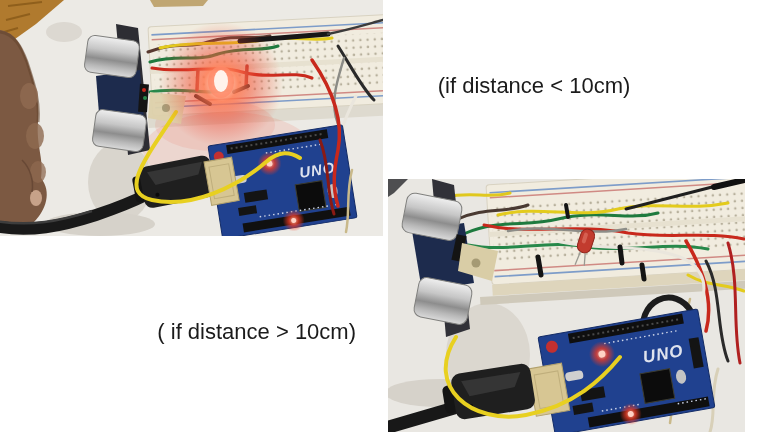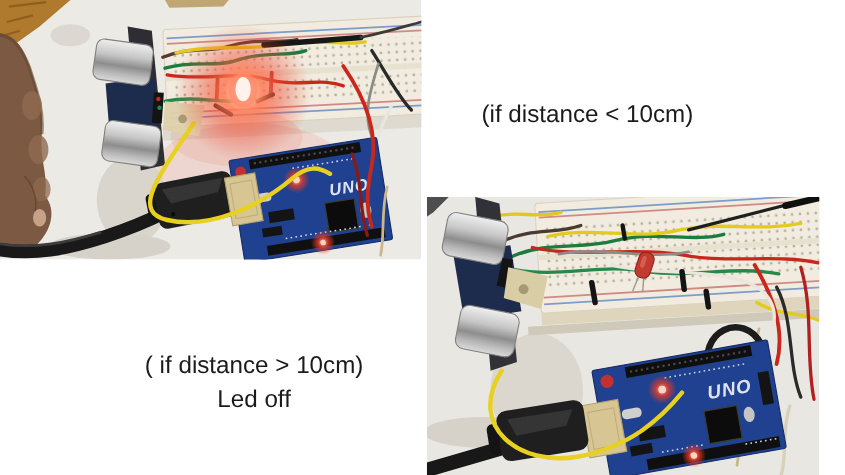--- a/index.html
+++ b/index.html
@@ -3,22 +3,22 @@
 <meta charset="utf-8">
 <style>
   html,body{margin:0;padding:0;background:#ffffff;}
   .slide{position:relative;width:768px;height:432px;background:#ffffff;overflow:hidden;
          font-family:"Liberation Sans",sans-serif;}
   .photo{position:absolute;overflow:hidden;}
   .photo svg{display:block;width:100%;height:100%;}
   .photo-led-on{left:0;top:0;width:383px;height:236px;}
   .photo-led-off{left:388px;top:179px;width:357px;height:253px;}
   .caption{position:absolute;text-align:center;color:#1b1b1b;font-size:22px;line-height:31px;}
-  .caption-led-on{left:398px;top:88px;width:272px;}
-  .caption-led-off{left:95px;top:316px;width:272px;}
+  .caption-led-on{left:398px;top:70px;width:272px;}
+  .caption-led-off{left:84px;top:316px;width:272px;text-align:right;}
 </style>
 </head>
 <body>
 
 <div class="slide">
 
   <div class="photo photo-led-on">
     <svg viewBox="0 0 383 236" xmlns="http://www.w3.org/2000/svg">
       <defs>
         <linearGradient id="silA" x1="0" y1="0" x2="0" y2="1">
@@ -294,16 +294,15 @@
           <circle cx="16" cy="34" r="2" fill="#0a0a0a"></circle>
         </g>
       </g>
 
       <path d="M68,158 C36,208 84,246 138,236 C186,227 214,200 232,178" stroke="#e8d020" stroke-width="4" fill="none" stroke-linecap="round"></path>
     </svg>
   </div>
 
   <div class="caption caption-led-off">
     <div>( if distance &gt; 10cm)</div>
-    <div>Led off</div>
   </div>
 
 </div>
 
 </body></html>

